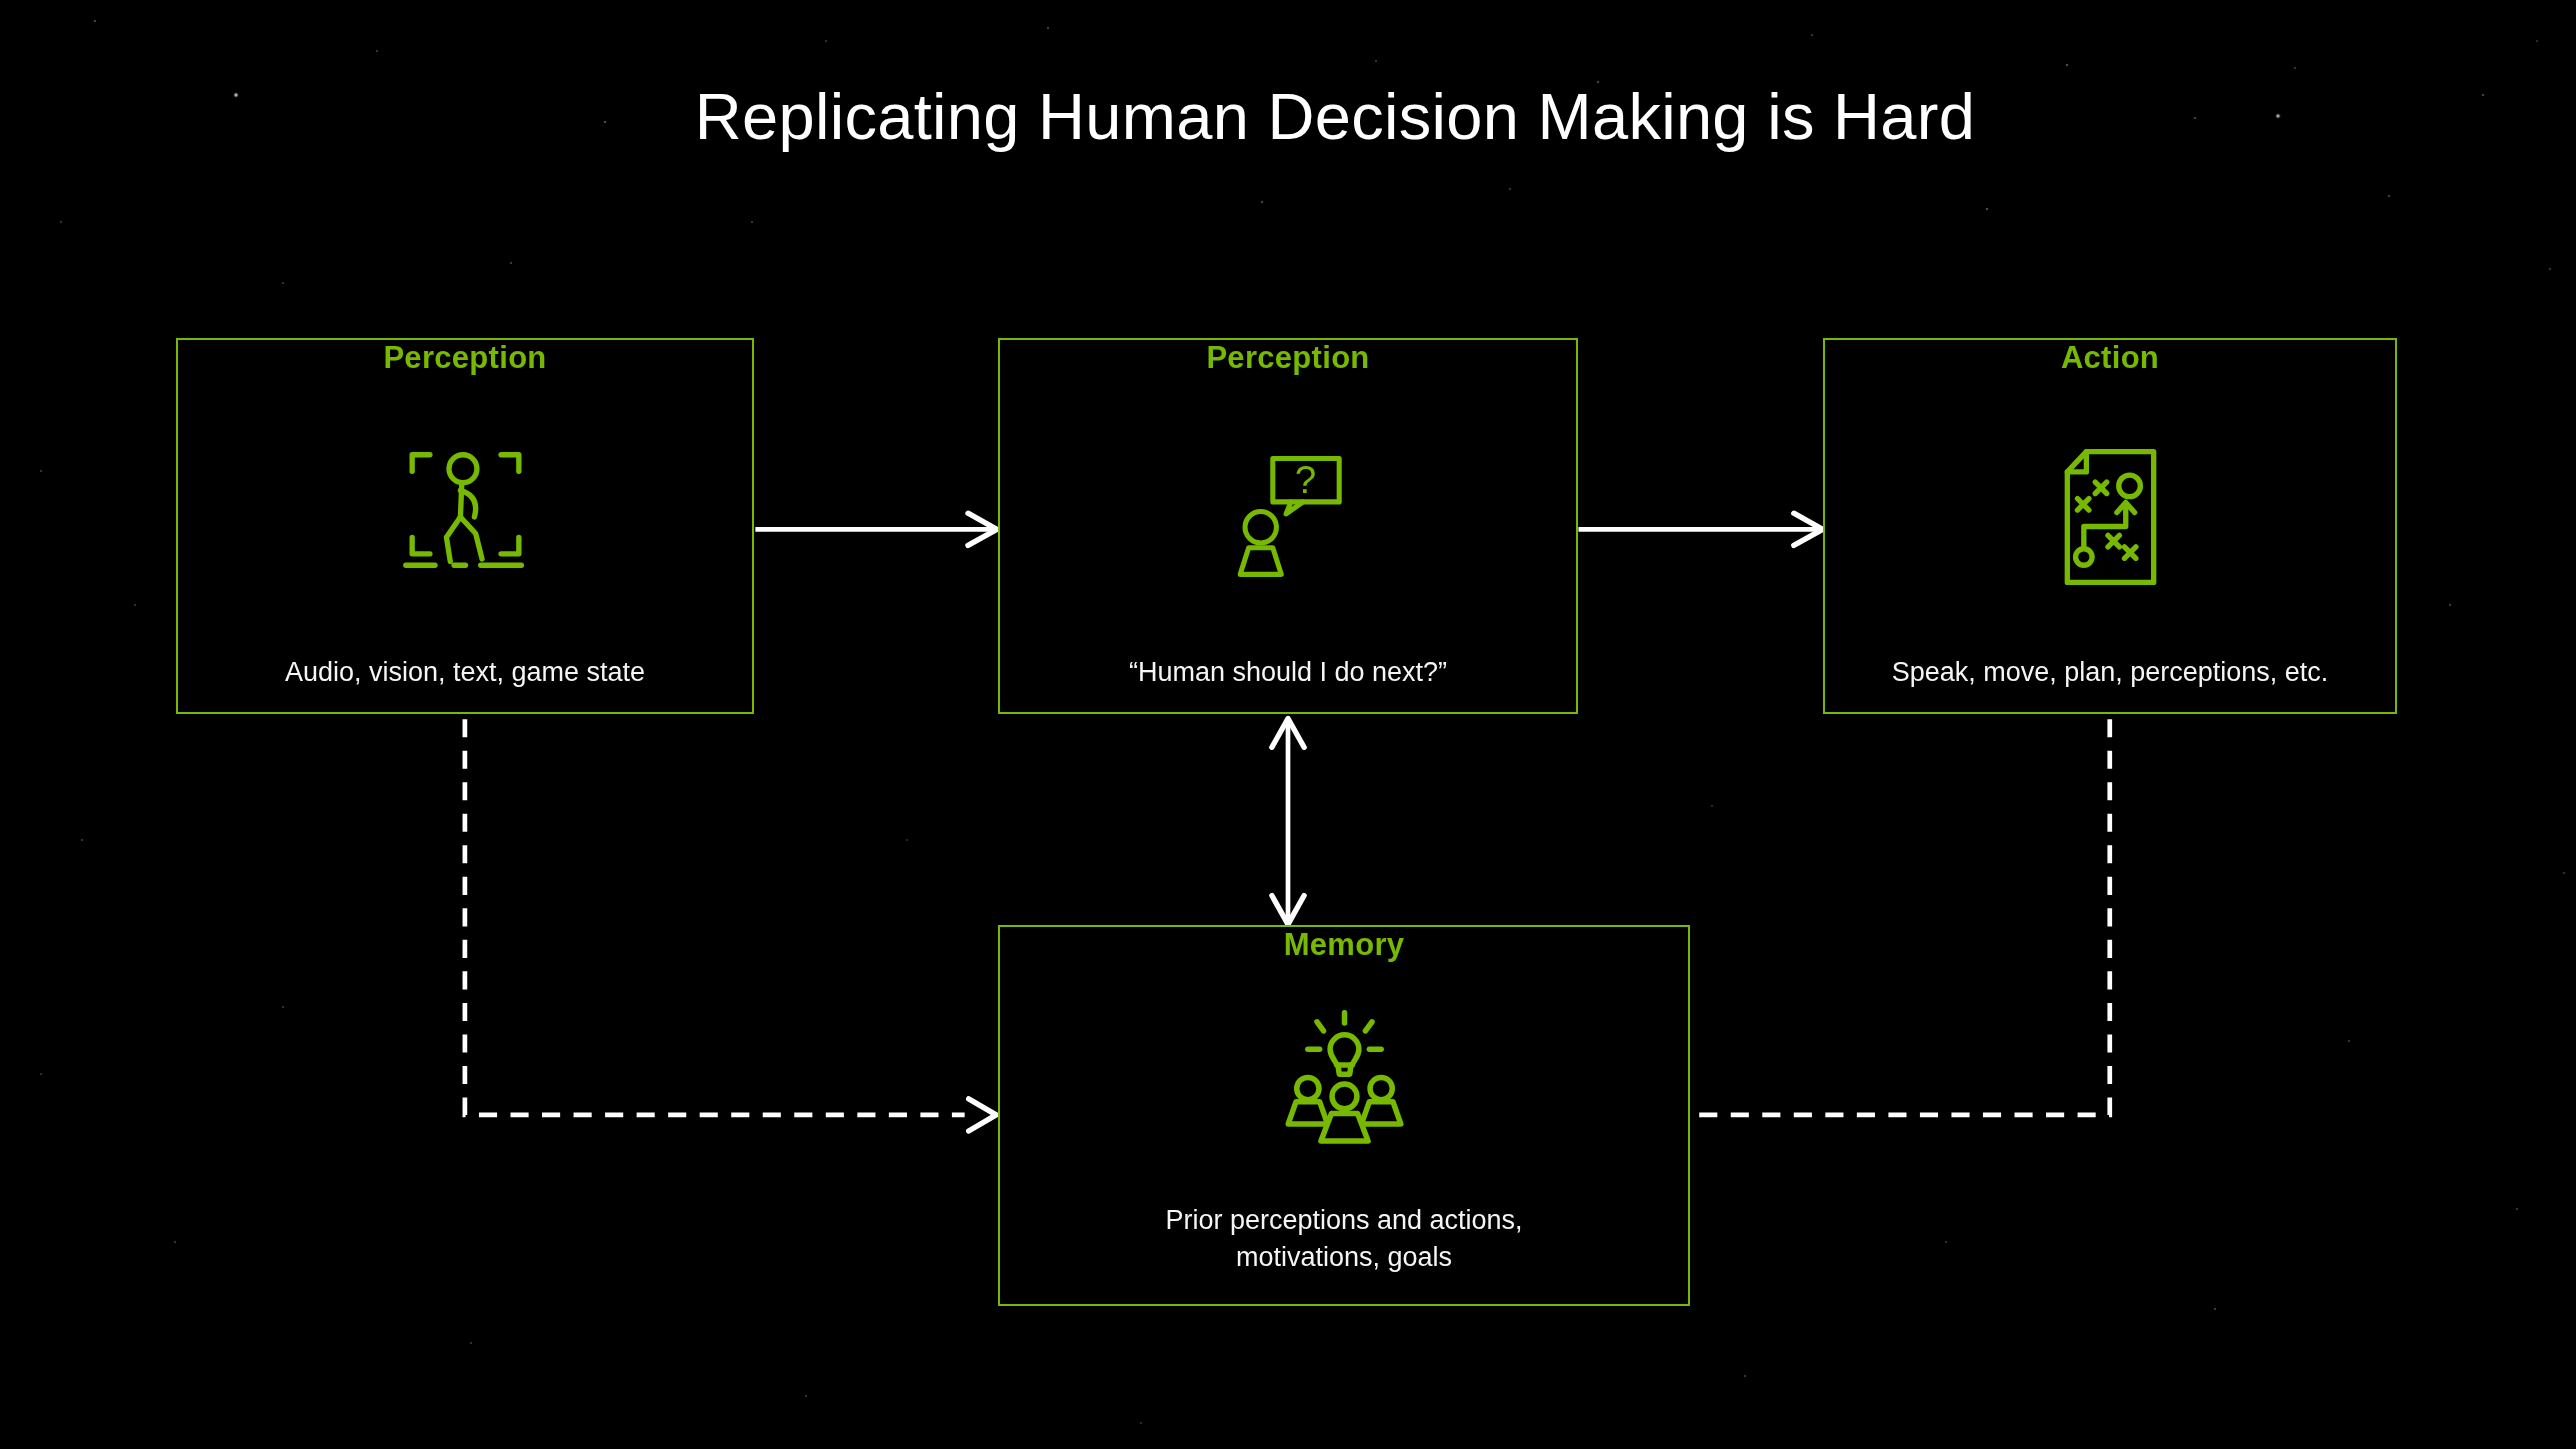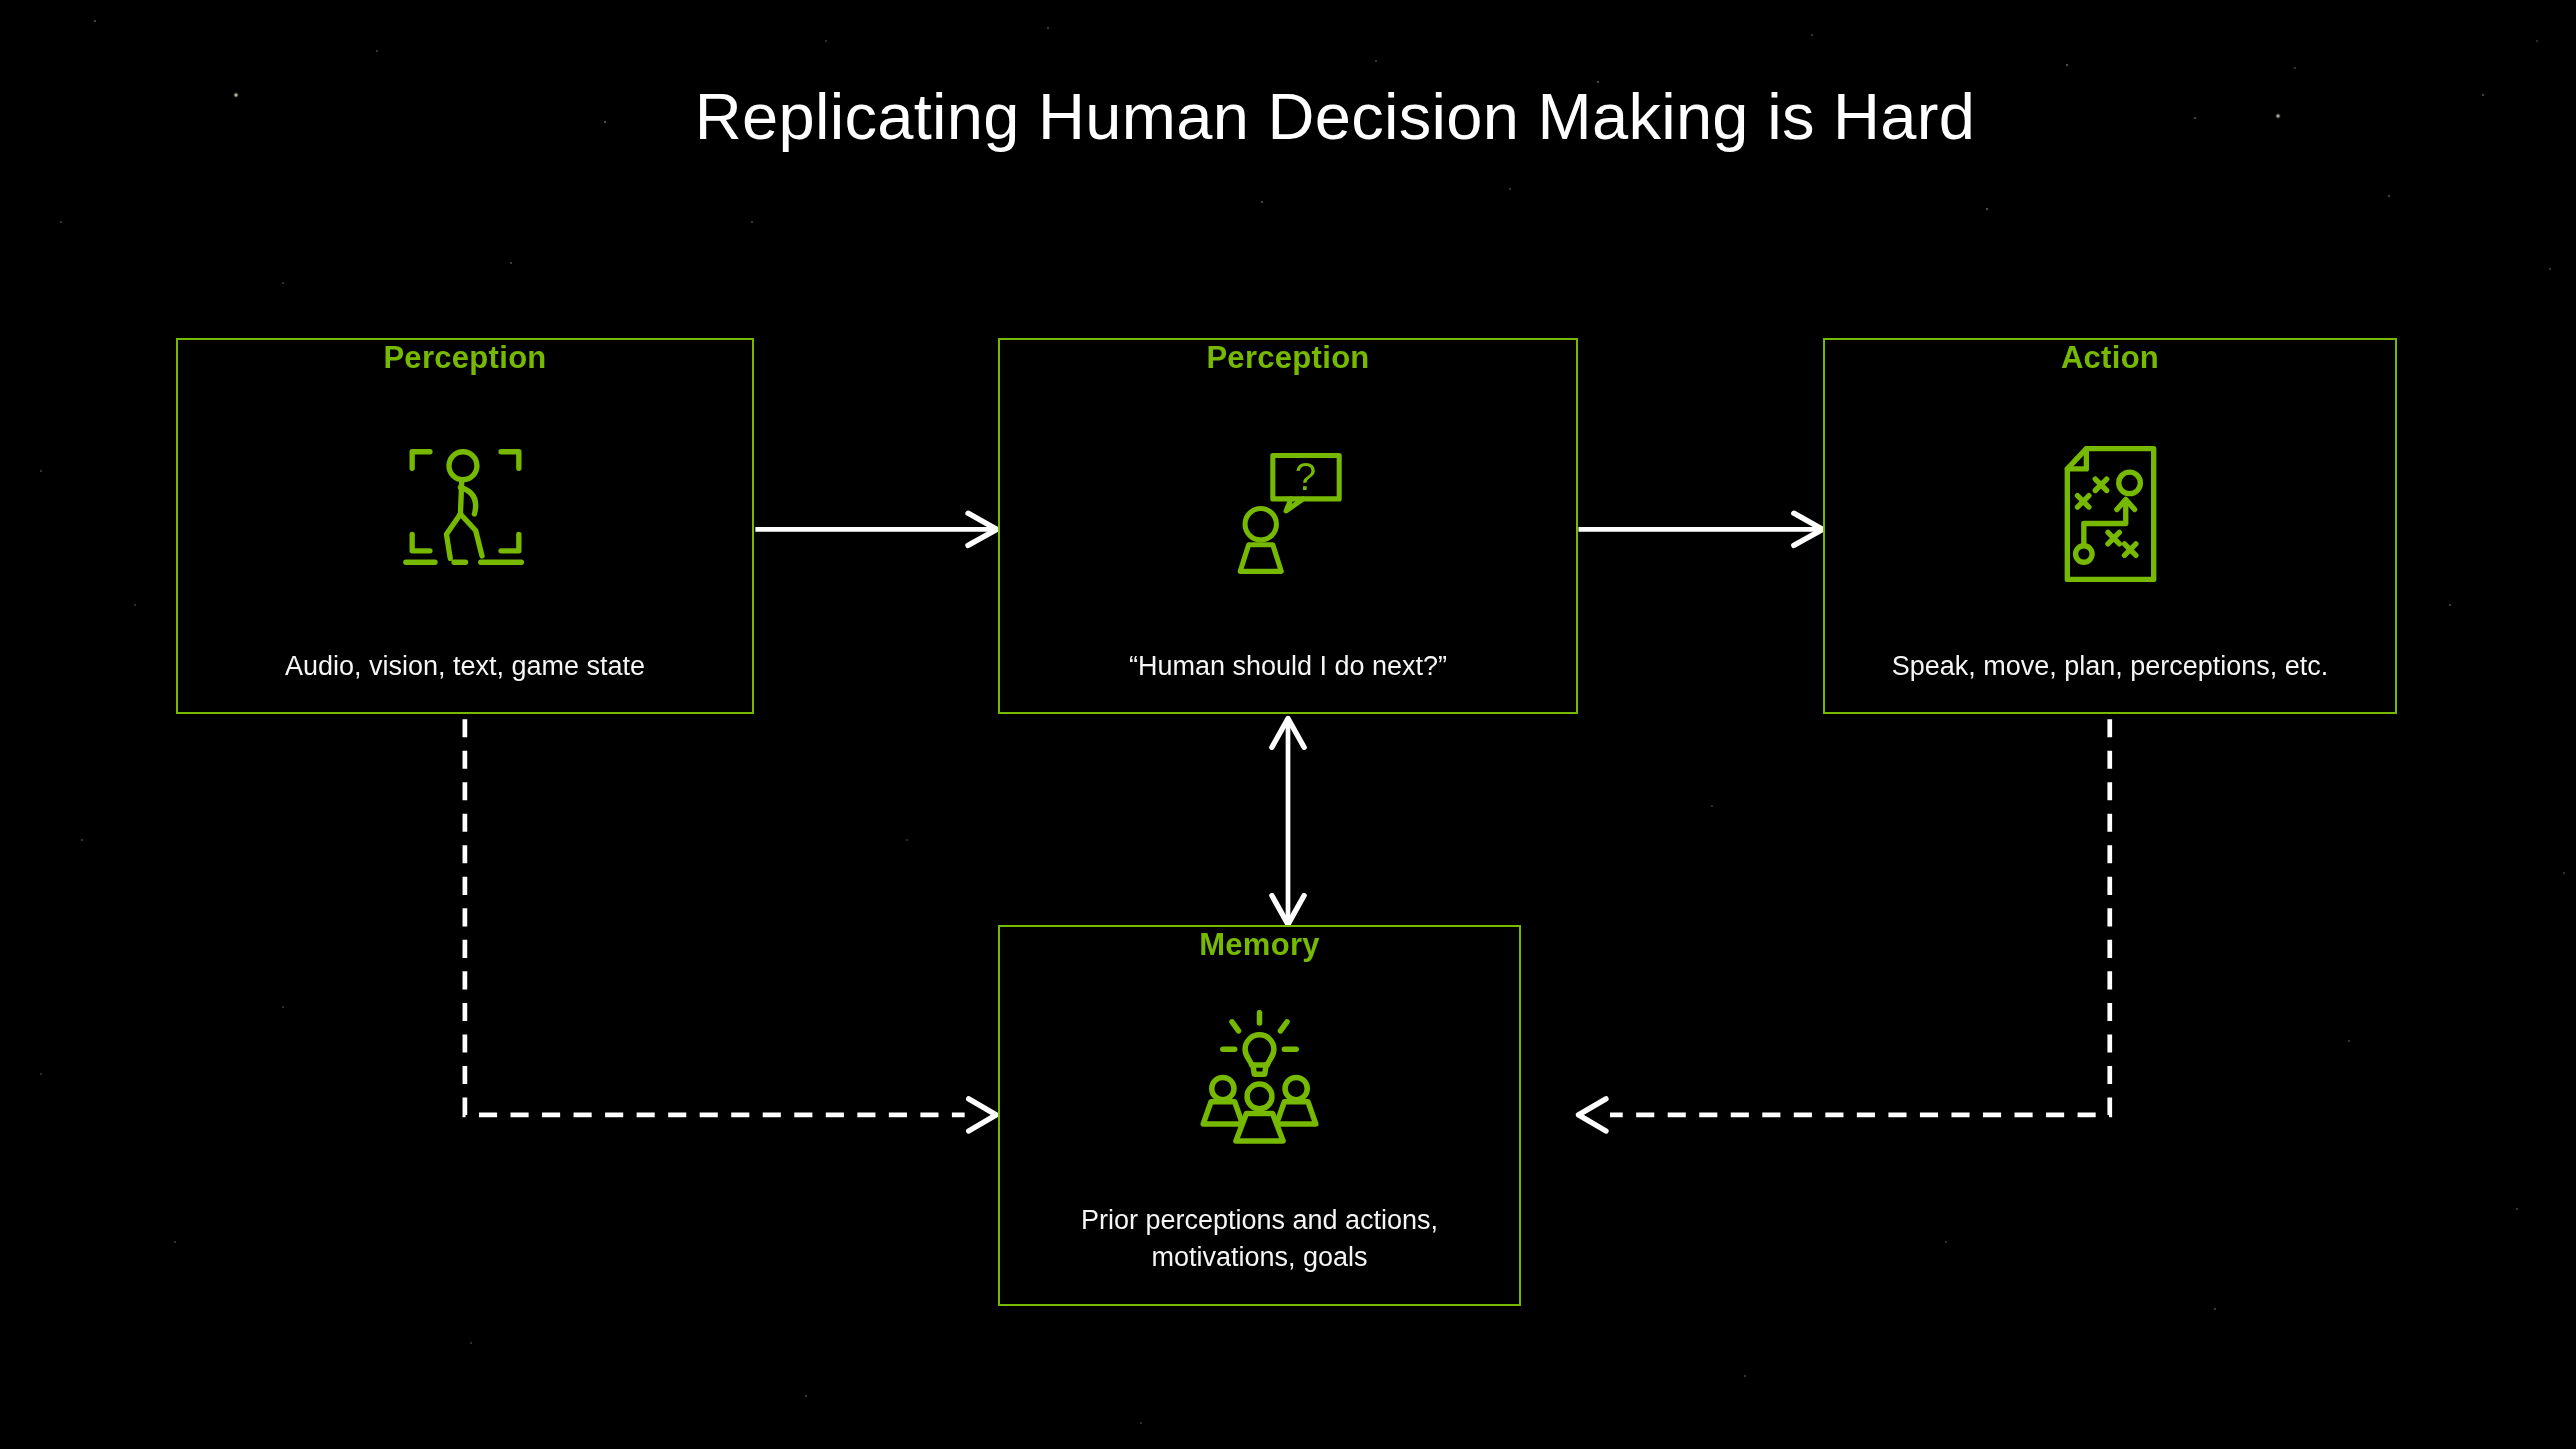--- a/index.html
+++ b/index.html
@@ -57,39 +57,39 @@
     background: #000;
     border: 2.7px solid #76B900;
     box-sizing: border-box;
     display: flex;
     flex-direction: column;
     align-items: center;
   }
   .box-perception { left: 176px;  top: 338px;  width: 578px; height: 376px; }
   .box-cognition  { left: 998px; top: 338px;  width: 580px; height: 376px; }
   .box-action     { left: 1823px; top: 338px;  width: 574px; height: 376px; }
-  .box-memory     { left: 998px; top: 925px; width: 523px; height: 381px; align-items: center; }
+  .box-memory     { left: 998px; top: 925px; width: 692px; height: 381px; align-items: center; }
   .box-title {
     color: #76B900;
     font-size: 31px;
     font-weight: 700;
     letter-spacing: 0.3px;
   }
   .icon-wrap {
     flex: 1;
     display: flex;
     align-items: center;
     justify-content: center;
   }
   .box-desc {
     color: #F5F5F5;
     font-size: 27px;
     font-weight: 400;
     text-align: center;
-    margin-bottom: 30px;
+    margin-bottom: 24px;
     white-space: nowrap;
   }
   .box-memory .box-desc {
     white-space: normal;
     max-width: 443px;
     line-height: 1.38;
     margin-bottom: 28px;
   }
   .arrows { position: absolute; left: 0; top: 0; }
   .icon { display: block; }

